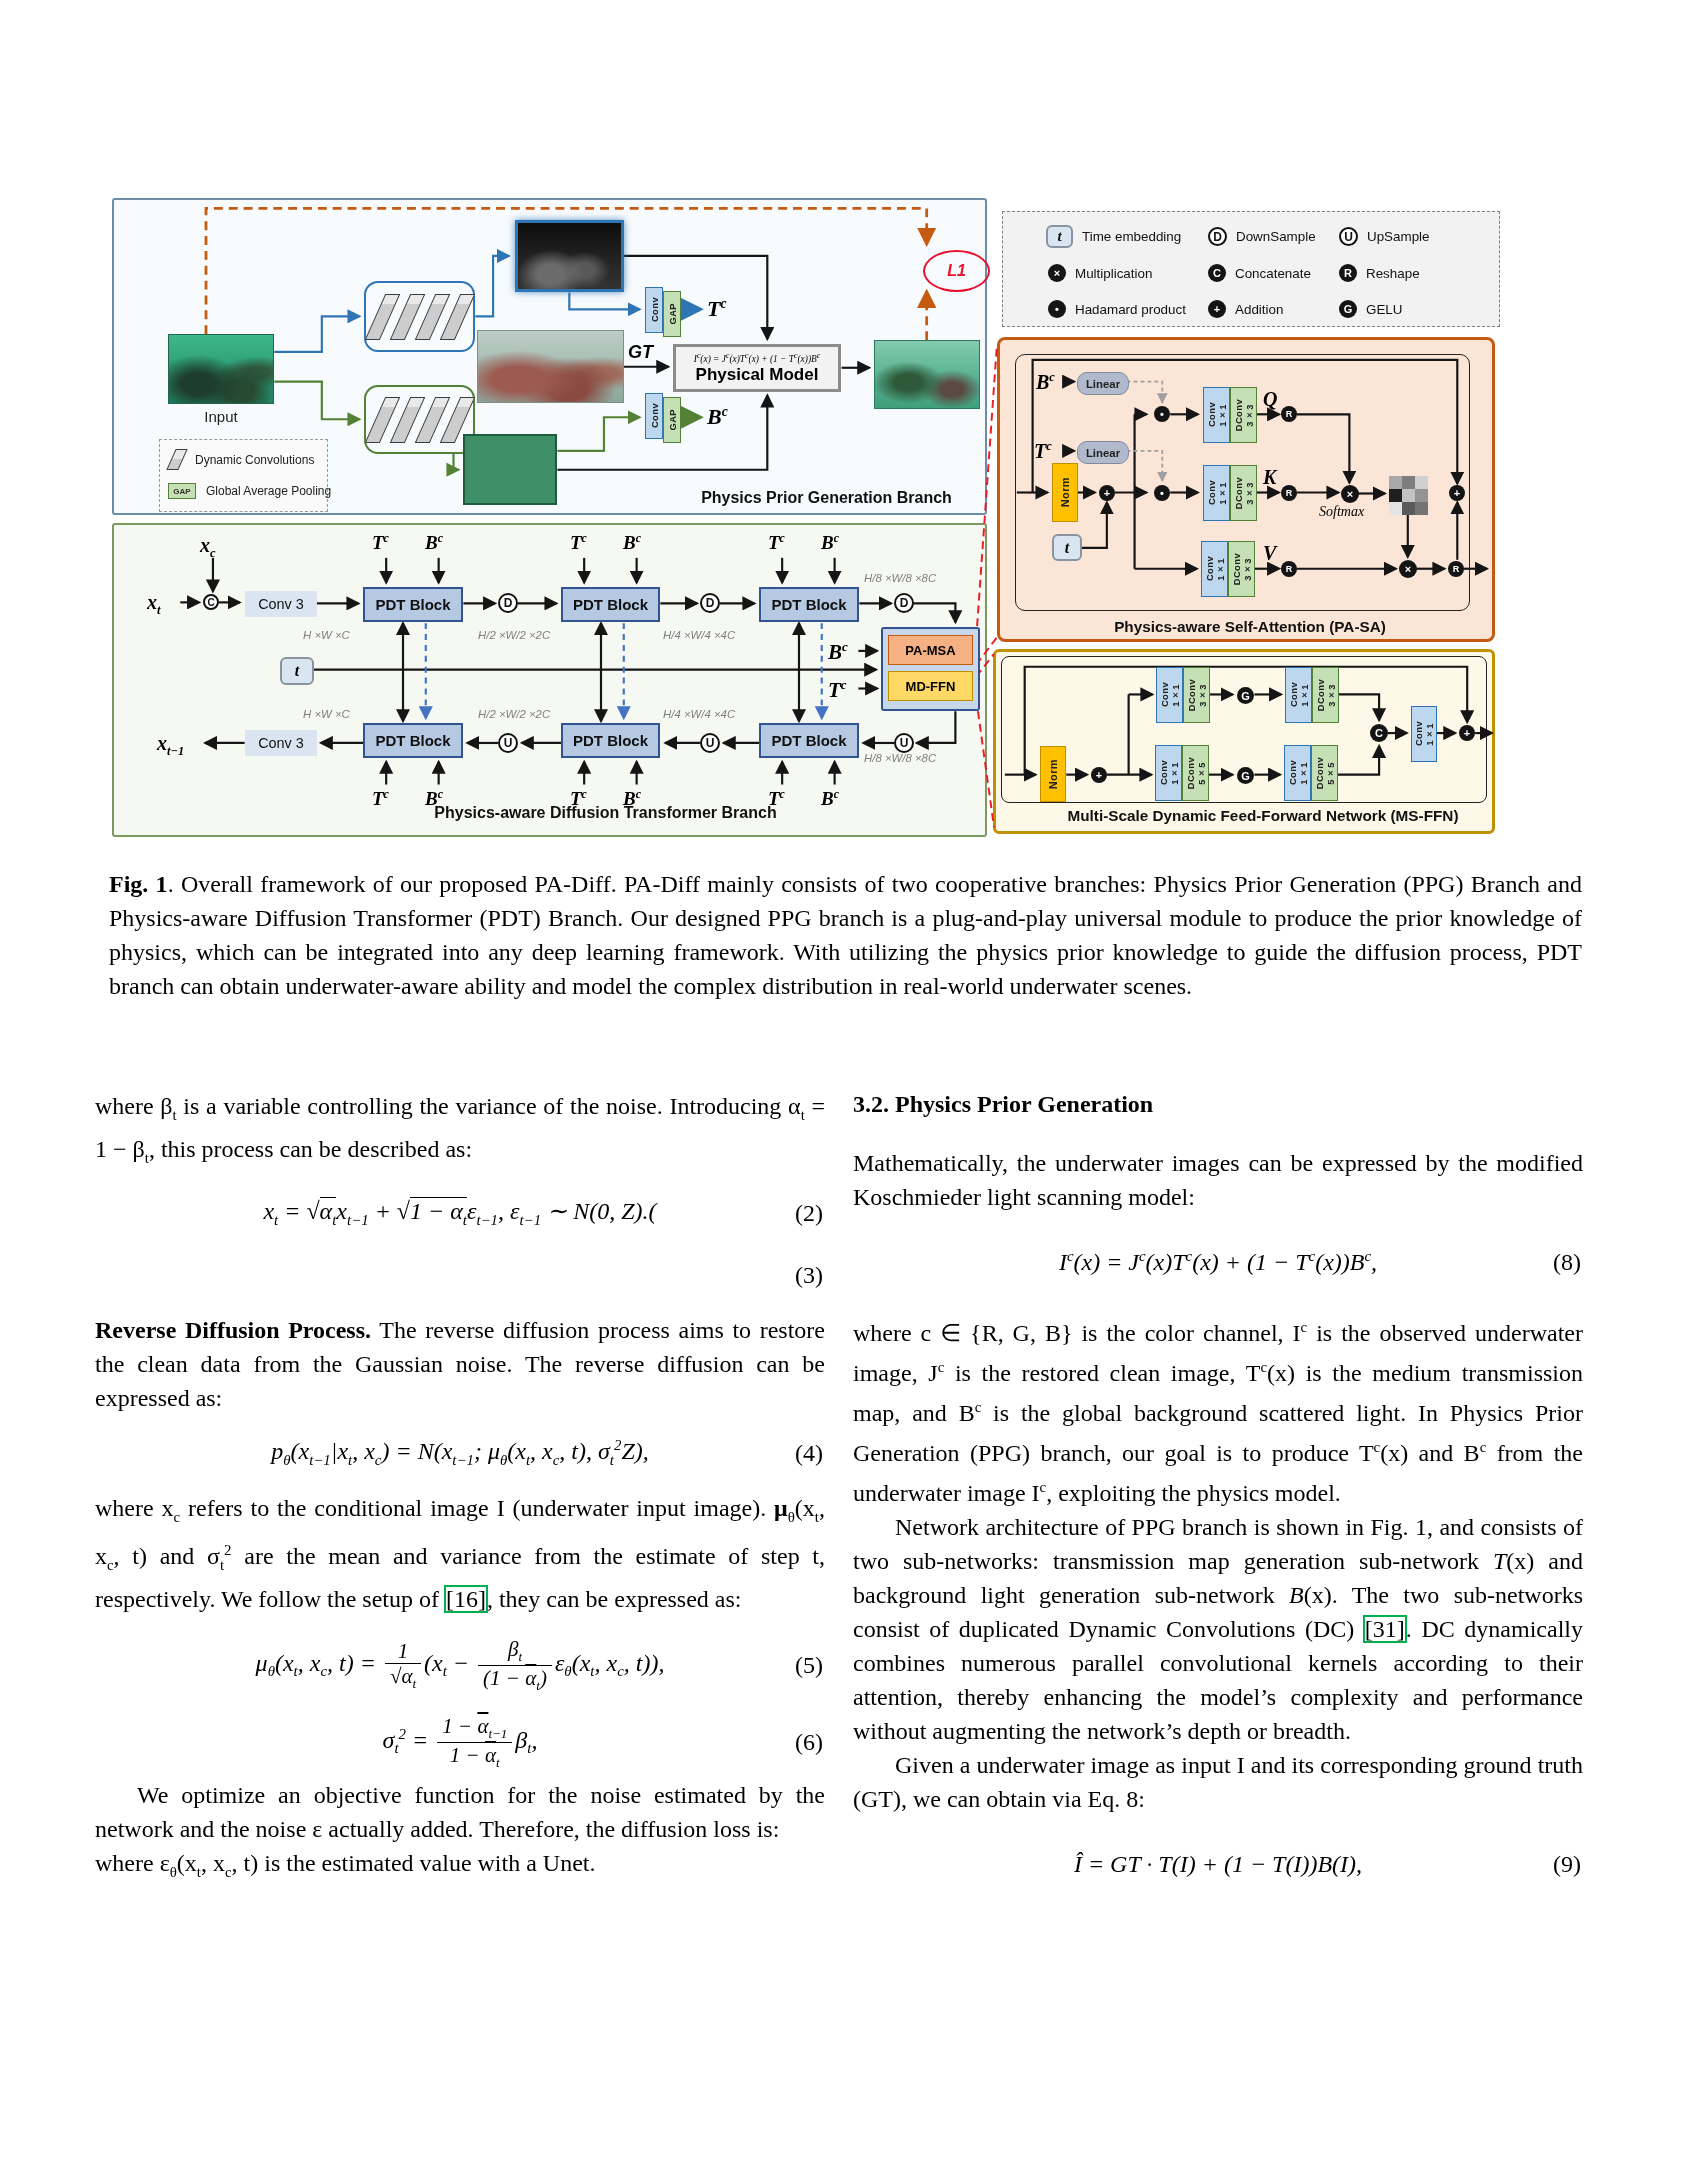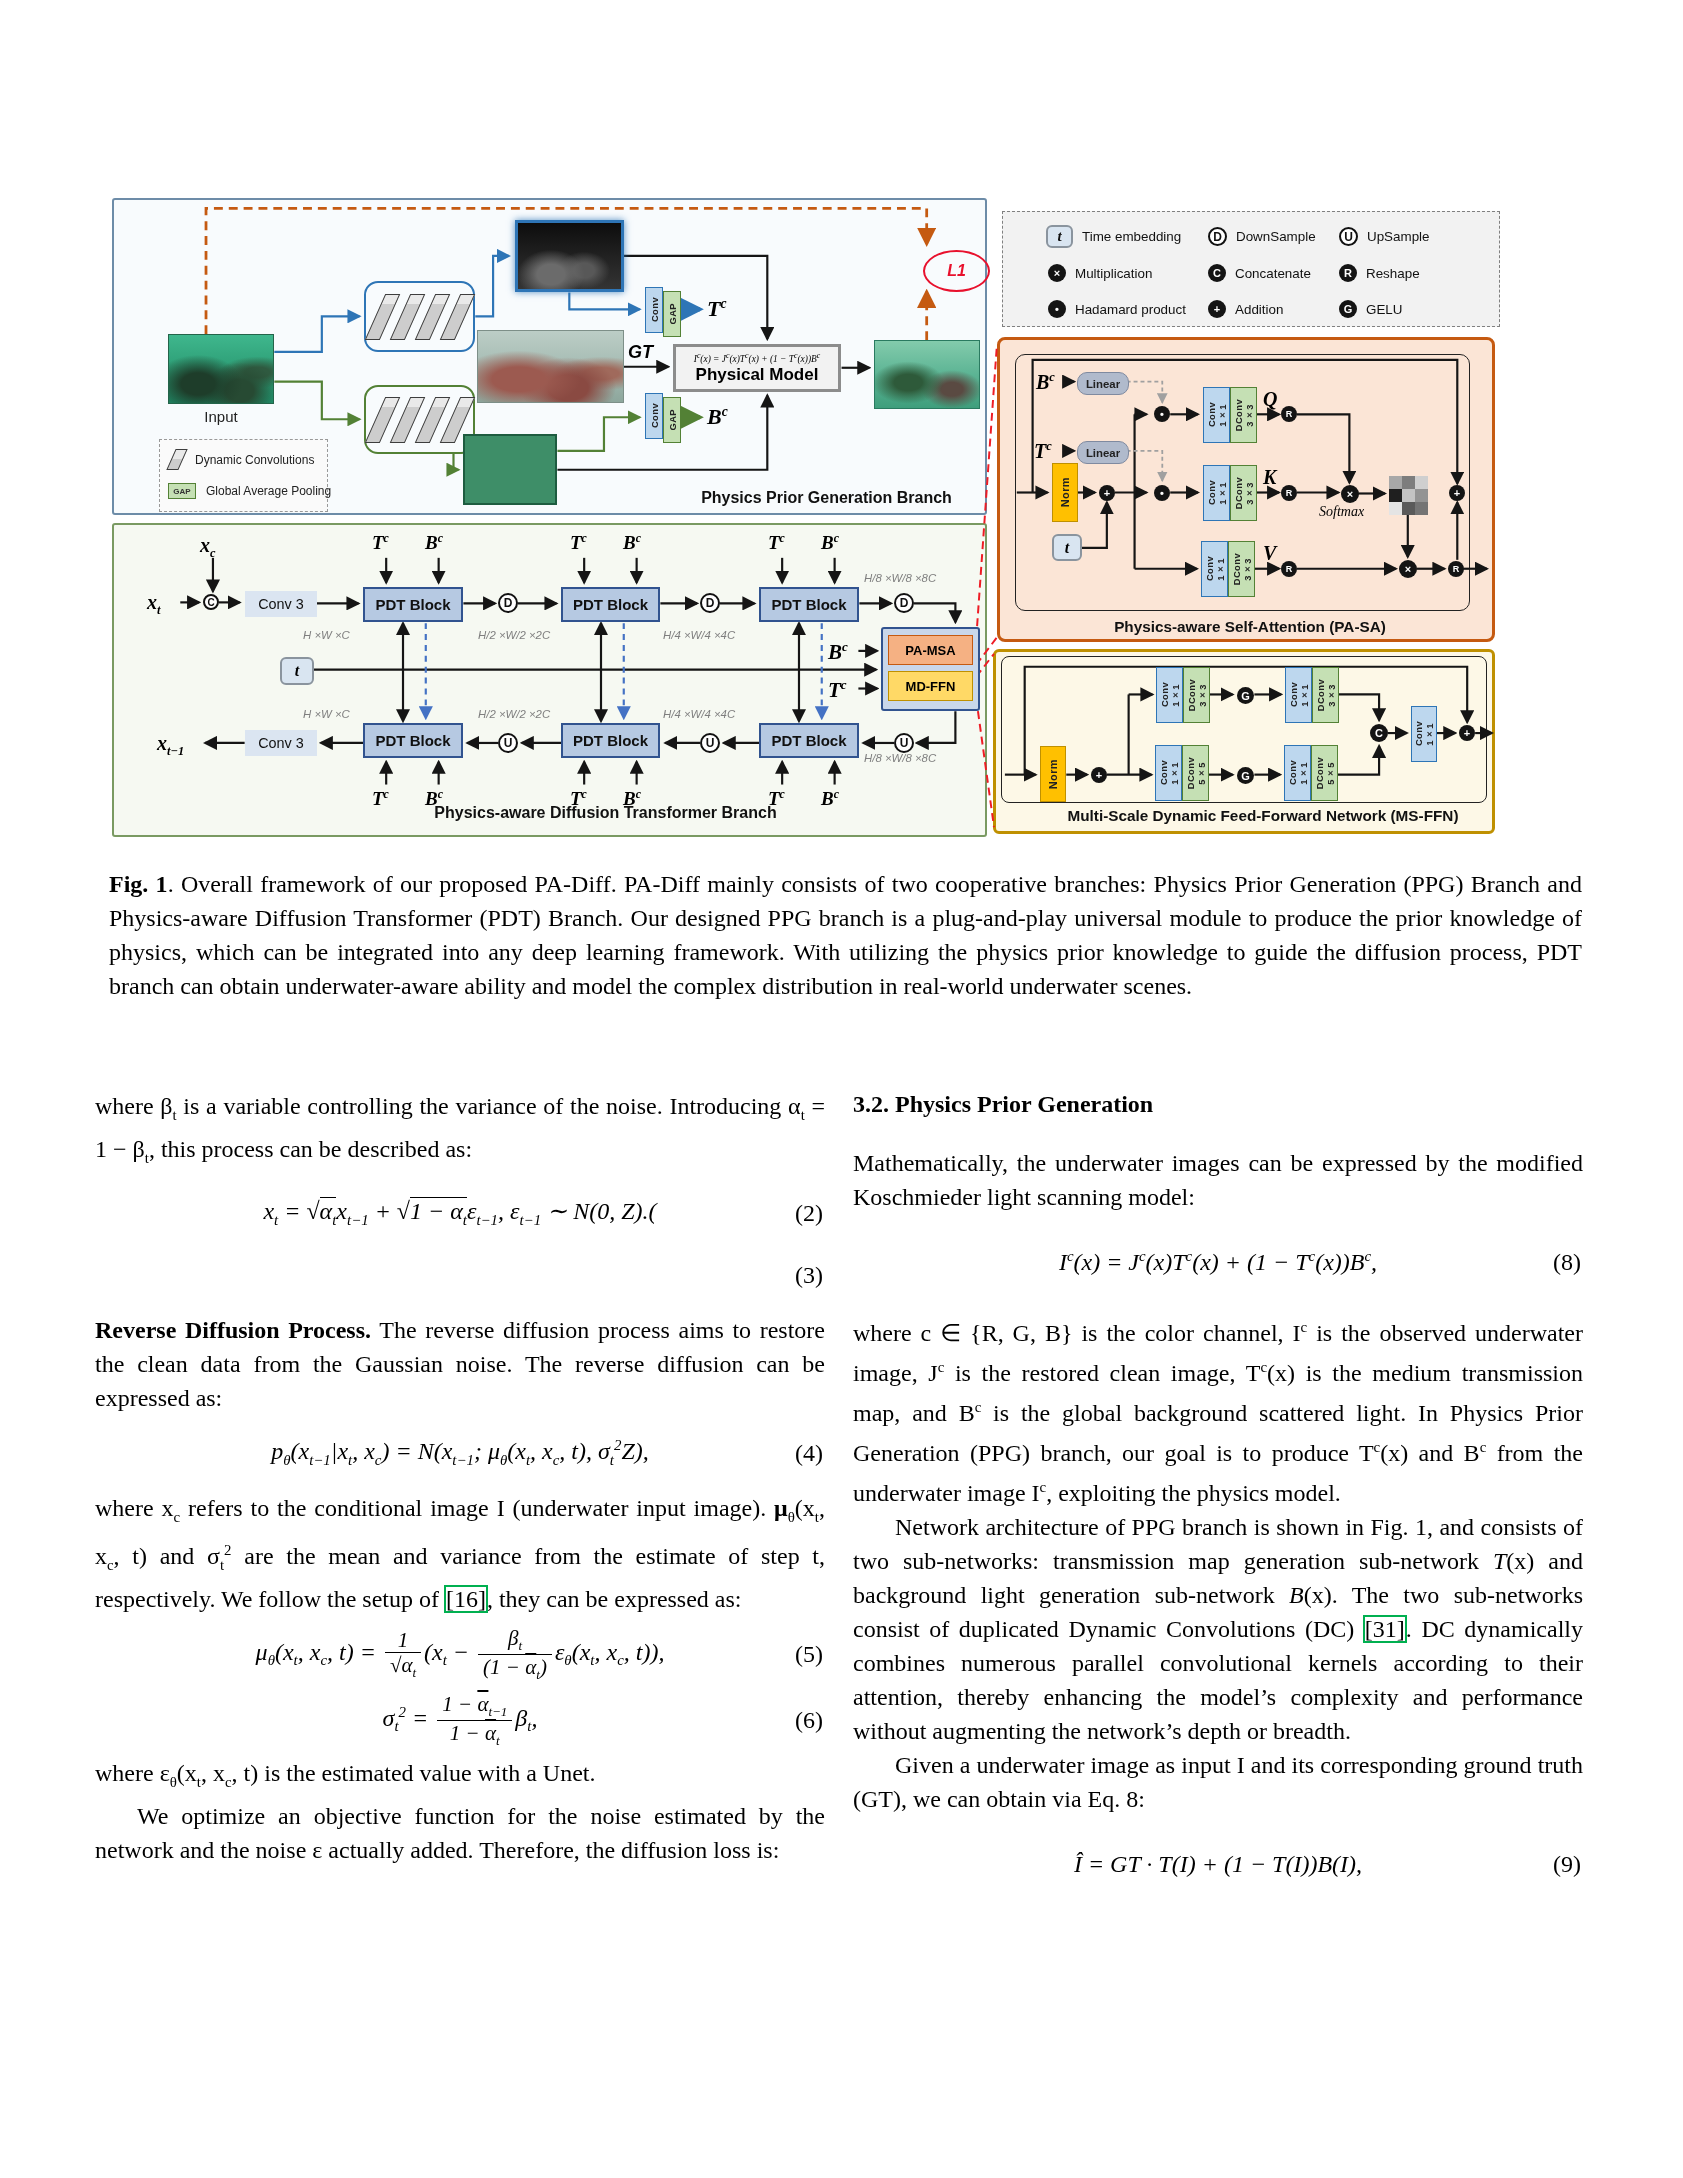--- a/index.html
+++ b/index.html
@@ -627,39 +627,39 @@
     </div>
     <div class="eqrow">
       <span class="eqnum">(3)</span>
     </div>
     <p class="para"><b>Reverse Diffusion Process.</b>  The reverse diffusion process aims to restore the clean data from the Gaussian noise. The reverse diffusion can be expressed as:</p>
     <div class="eqrow">
       <span class="eqbody">p<sub>θ</sub>(x<sub>t−1</sub>|x<sub>t</sub>, x<sub>c</sub>) = N(x<sub>t−1</sub>; μ<sub>θ</sub>(x<sub>t</sub>, x<sub>c</sub>, t), σ<sub>t</sub><sup>2</sup>Z),</span>
       <span class="eqnum">(4)</span>
     </div>
     <p class="para">where x<sub>c</sub> refers to the conditional image I (underwater input image). <b>μ</b><sub>θ</sub>(x<sub>t</sub>, x<sub>c</sub>, t) and σ<sub>t</sub><sup>2</sup> are the mean and variance from the estimate of step t, respectively.  We follow the setup of <span class="cite">[16]</span>, they can be expressed as:</p>
-    <div class="eqrow" style="margin:10px 0;">
+    <div class="eqrow" style="margin:21px 0;">
       <span class="eqbody">μ<sub>θ</sub>(x<sub>t</sub>, x<sub>c</sub>, t) = <span class="frac">
             <span class="fn">1</span>
             <span class="fd"><span class="sqrt"><span class="rad">√</span><span class="vin">α</span></span><sub>t</sub></span>
           </span>(x<sub>t</sub> − <span class="frac">
             <span class="fn">β<sub>t</sub></span>
             <span class="fd">(1 − <span class="ovl">α</span><sub>t</sub>)</span>
           </span>ε<sub>θ</sub>(x<sub>t</sub>, x<sub>c</sub>, t)),</span>
       <span class="eqnum">(5)</span>
     </div>
     <div class="eqrow" style="margin:8px 0;">
       <span class="eqbody">σ<sub>t</sub><sup>2</sup> = <span class="frac">
             <span class="fn">1 − <span class="ovl">α</span><sub>t−1</sub></span>
             <span class="fd">1 − <span class="ovl">α</span><sub>t</sub></span>
           </span>β<sub>t</sub>,</span>
       <span class="eqnum">(6)</span>
     </div>
+    <p class="para ind">We optimize an objective function for the noise estimated by the network and the noise ε actually added. Therefore, the diffusion loss is:</p>
     <p class="para">where ε<sub>θ</sub>(x<sub>t</sub>, x<sub>c</sub>, t) is the estimated value with a Unet.</p>
-    <p class="para ind">We optimize an objective function for the noise estimated by the network and the noise ε actually added. Therefore, the diffusion loss is:</p>
   </div>
 
   <div id="colR">
     <div class="subhead">3.2.  Physics Prior Generation</div>
     <p class="para">Mathematically, the underwater images can be expressed by the modified Koschmieder light scanning model:</p>
     <div class="eqrow" style="margin:24px 0;">
       <span class="eqbody">I<sup>c</sup>(x) = J<sup>c</sup>(x)T<sup>c</sup>(x) + (1 − T<sup>c</sup>(x))B<sup>c</sup>,</span>
       <span class="eqnum">(8)</span>
     </div>
     <p class="para">where c ∈ {R, G, B} is the color channel, I<sup>c</sup> is the observed underwater image, J<sup>c</sup> is the restored clean image, T<sup>c</sup>(x) is the medium transmission map, and B<sup>c</sup> is the global background scattered light. In Physics Prior Generation (PPG) branch, our goal is to produce T<sup>c</sup>(x) and B<sup>c</sup> from the underwater image I<sup>c</sup>, exploiting the physics model.</p>

